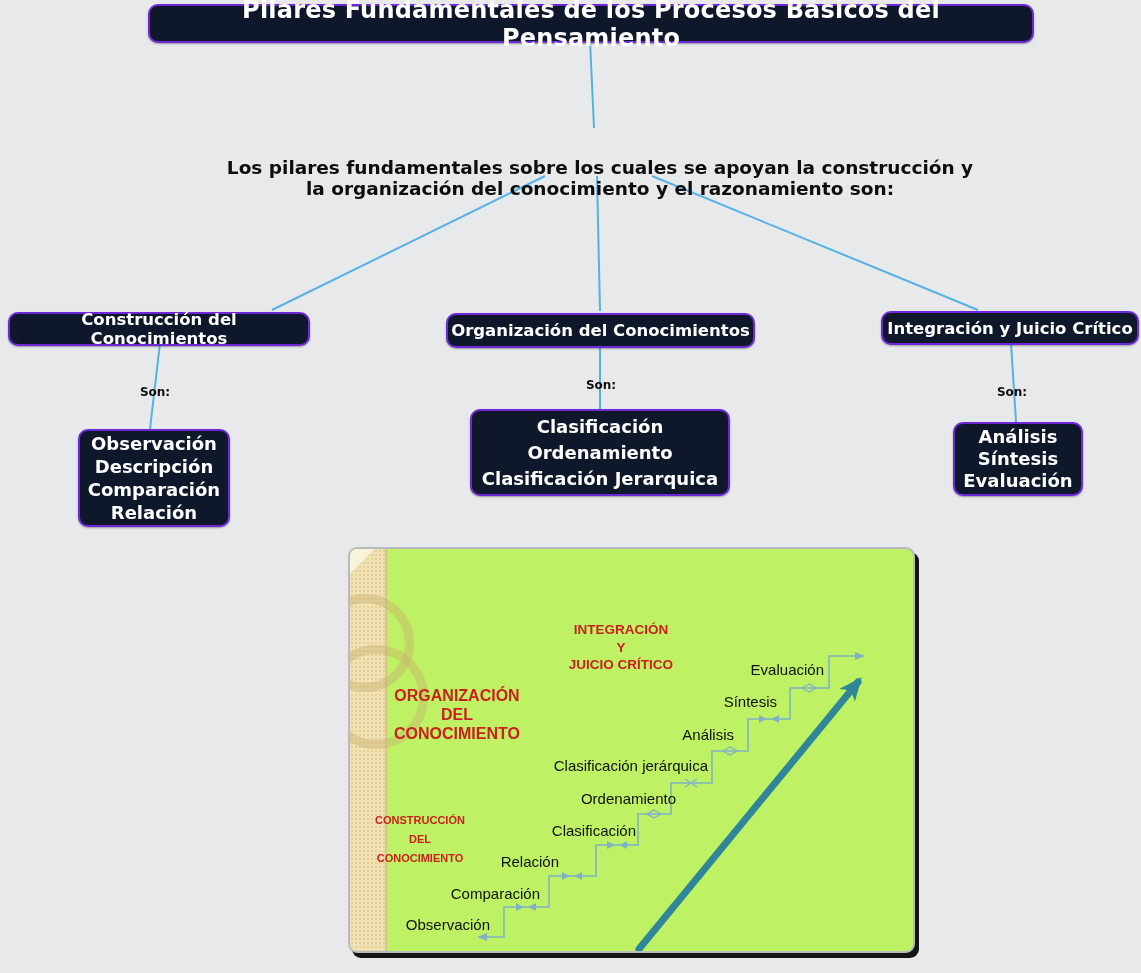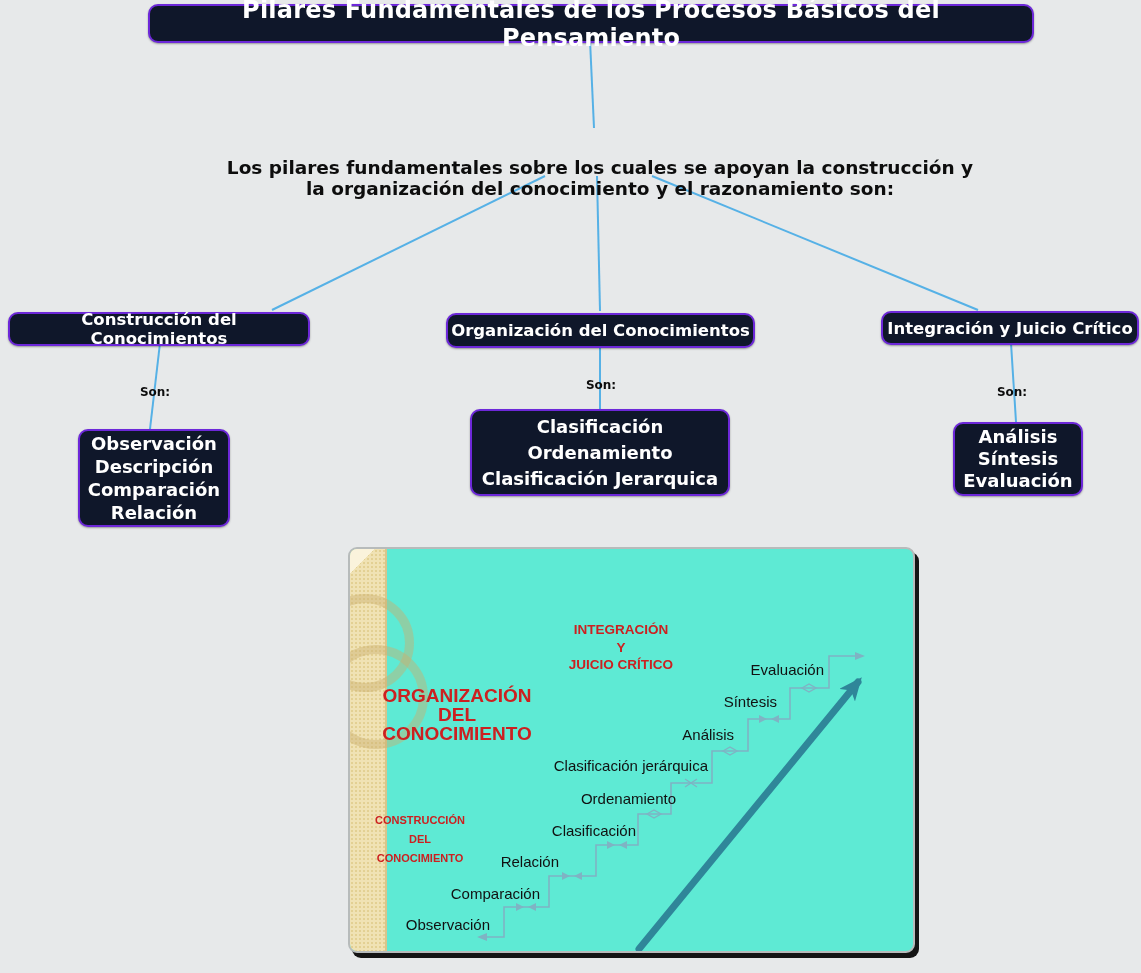--- a/index.html
+++ b/index.html
@@ -23,35 +23,35 @@
   .son-left{left:120px;top:385px;}
   .son-mid{left:566px;top:378px;}
   .son-right{left:977px;top:385px;}
 
   .list{white-space:pre-line;}
   .list-left{left:78px;top:429px;width:148px;height:94px;font-size:18px;line-height:23px;}
   .list-mid{left:470px;top:409px;width:256px;height:83px;font-size:18px;line-height:26px;}
   .list-right{left:953px;top:422px;width:126px;height:70px;font-size:18px;line-height:22px;}
 
   
-  .slide{position:absolute;left:348px;top:547px;width:563px;height:402px;background:#5eead4;
+  .slide{position:absolute;left:348px;top:547px;width:563px;height:402px;background:#bef264;
          border:2px solid #b7bbbb;border-radius:9px;box-shadow:4px 5px 0 #141414;overflow:hidden;}
   .spine{position:absolute;left:0;top:0;width:35px;height:100%;
          background-color:#f0e2b4;
          background-image:radial-gradient(#e3d093 1px,transparent 1px);background-size:4px 4px;
          border-right:2px solid #d9c58c;}
   .ring{position:absolute;border-radius:50%;border:9px solid rgba(201,176,110,.45);pointer-events:none;}
   .ring1{left:-34px;top:45px;width:80px;height:80px;}
   .ring2{left:-26px;top:96px;width:86px;height:86px;}
   .fold{position:absolute;left:0;top:0;width:24px;height:24px;
         background:linear-gradient(135deg,#faf3dc 0 50%,transparent 50.5%);pointer-events:none;}
   .red{position:absolute;color:#cc2020;font-weight:bold;text-align:center;white-space:pre-line;
        font-family:"Liberation Sans",sans-serif;}
   .red-int{left:161px;top:72px;width:220px;font-size:13.5px;line-height:17.5px;}
-  .red-org{left:0px;top:137px;width:214px;font-size:19px;line-height:19px;}
+  .red-org{left:0px;top:137px;width:214px;font-size:16px;line-height:19px;}
   .red-con{left:0px;top:262px;width:140px;font-size:11px;line-height:19px;}
   svg.stairsvg{position:absolute;left:0;top:0;width:563px;height:402px;}
   .stair{fill:none;stroke:#7fb3c3;stroke-width:1.6;}
   .mark{fill:#7fb3c3;}
   .marko{fill:none;stroke:#7fb3c3;stroke-width:1.4;}
   .steptext{font-family:"Liberation Sans",sans-serif;font-size:15px;fill:#111;}
   .bigarrow{stroke:#2f8699;stroke-width:7;stroke-linecap:round;}
 </style>
 </head>
 <body>

